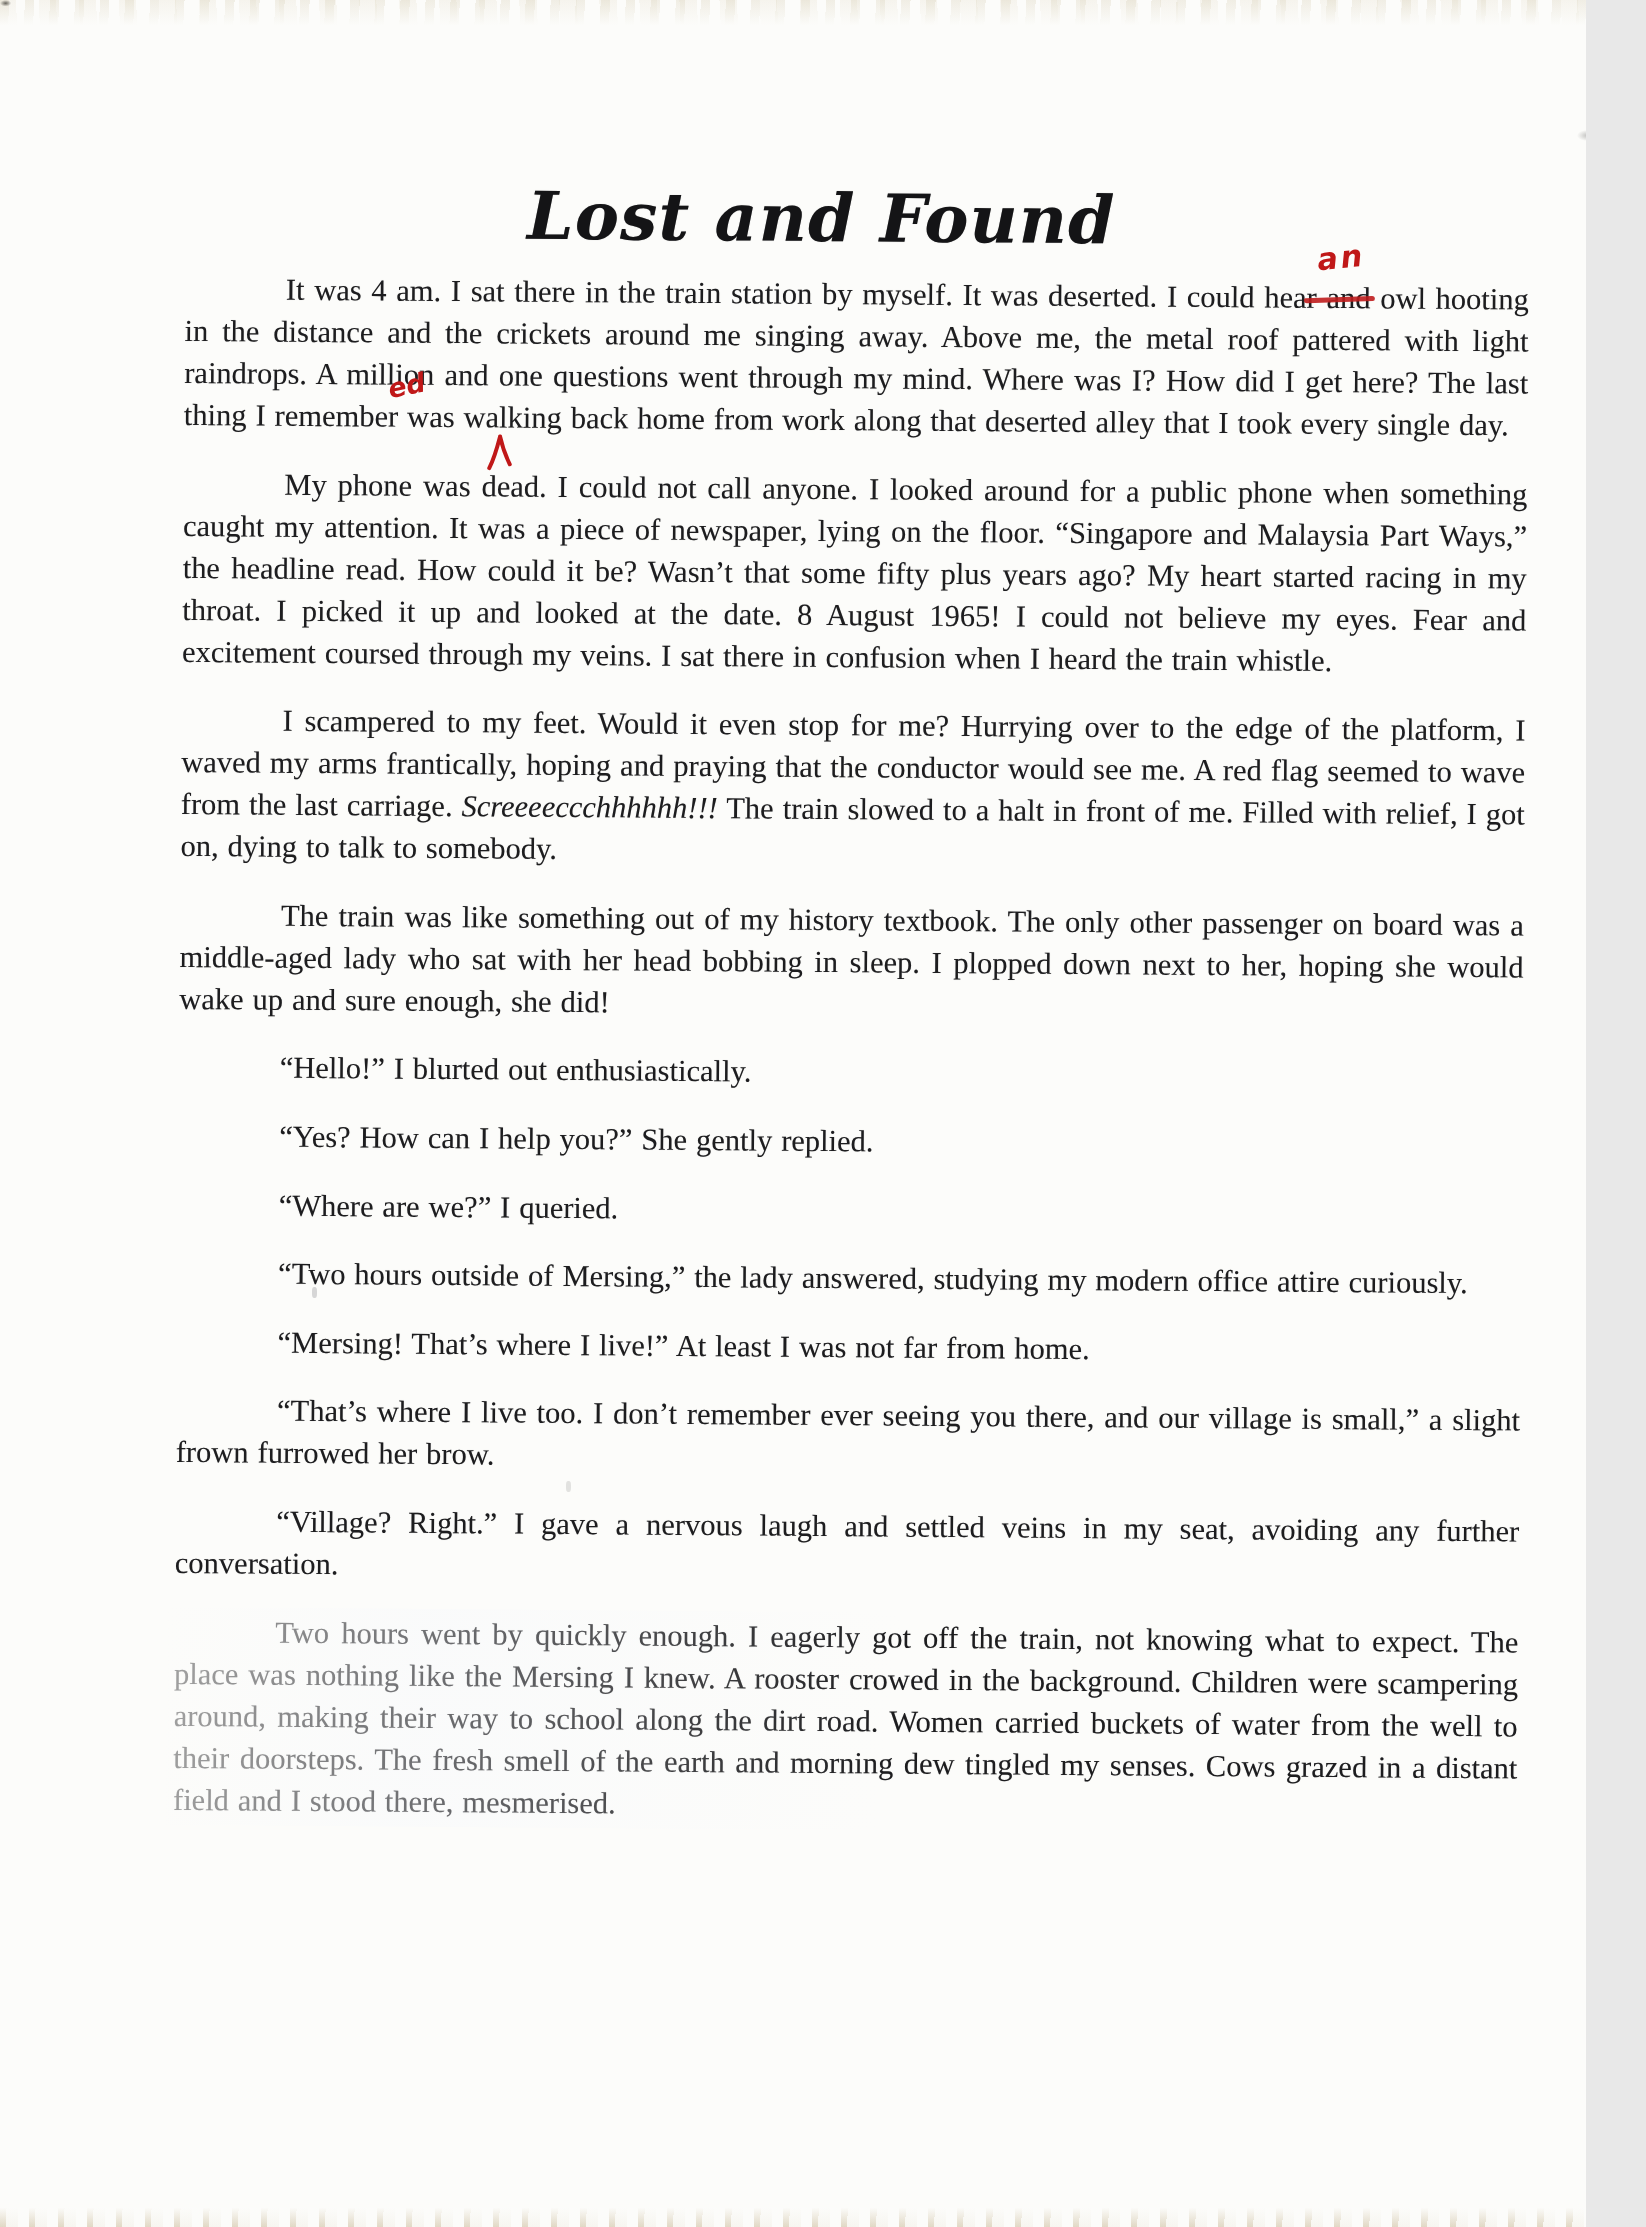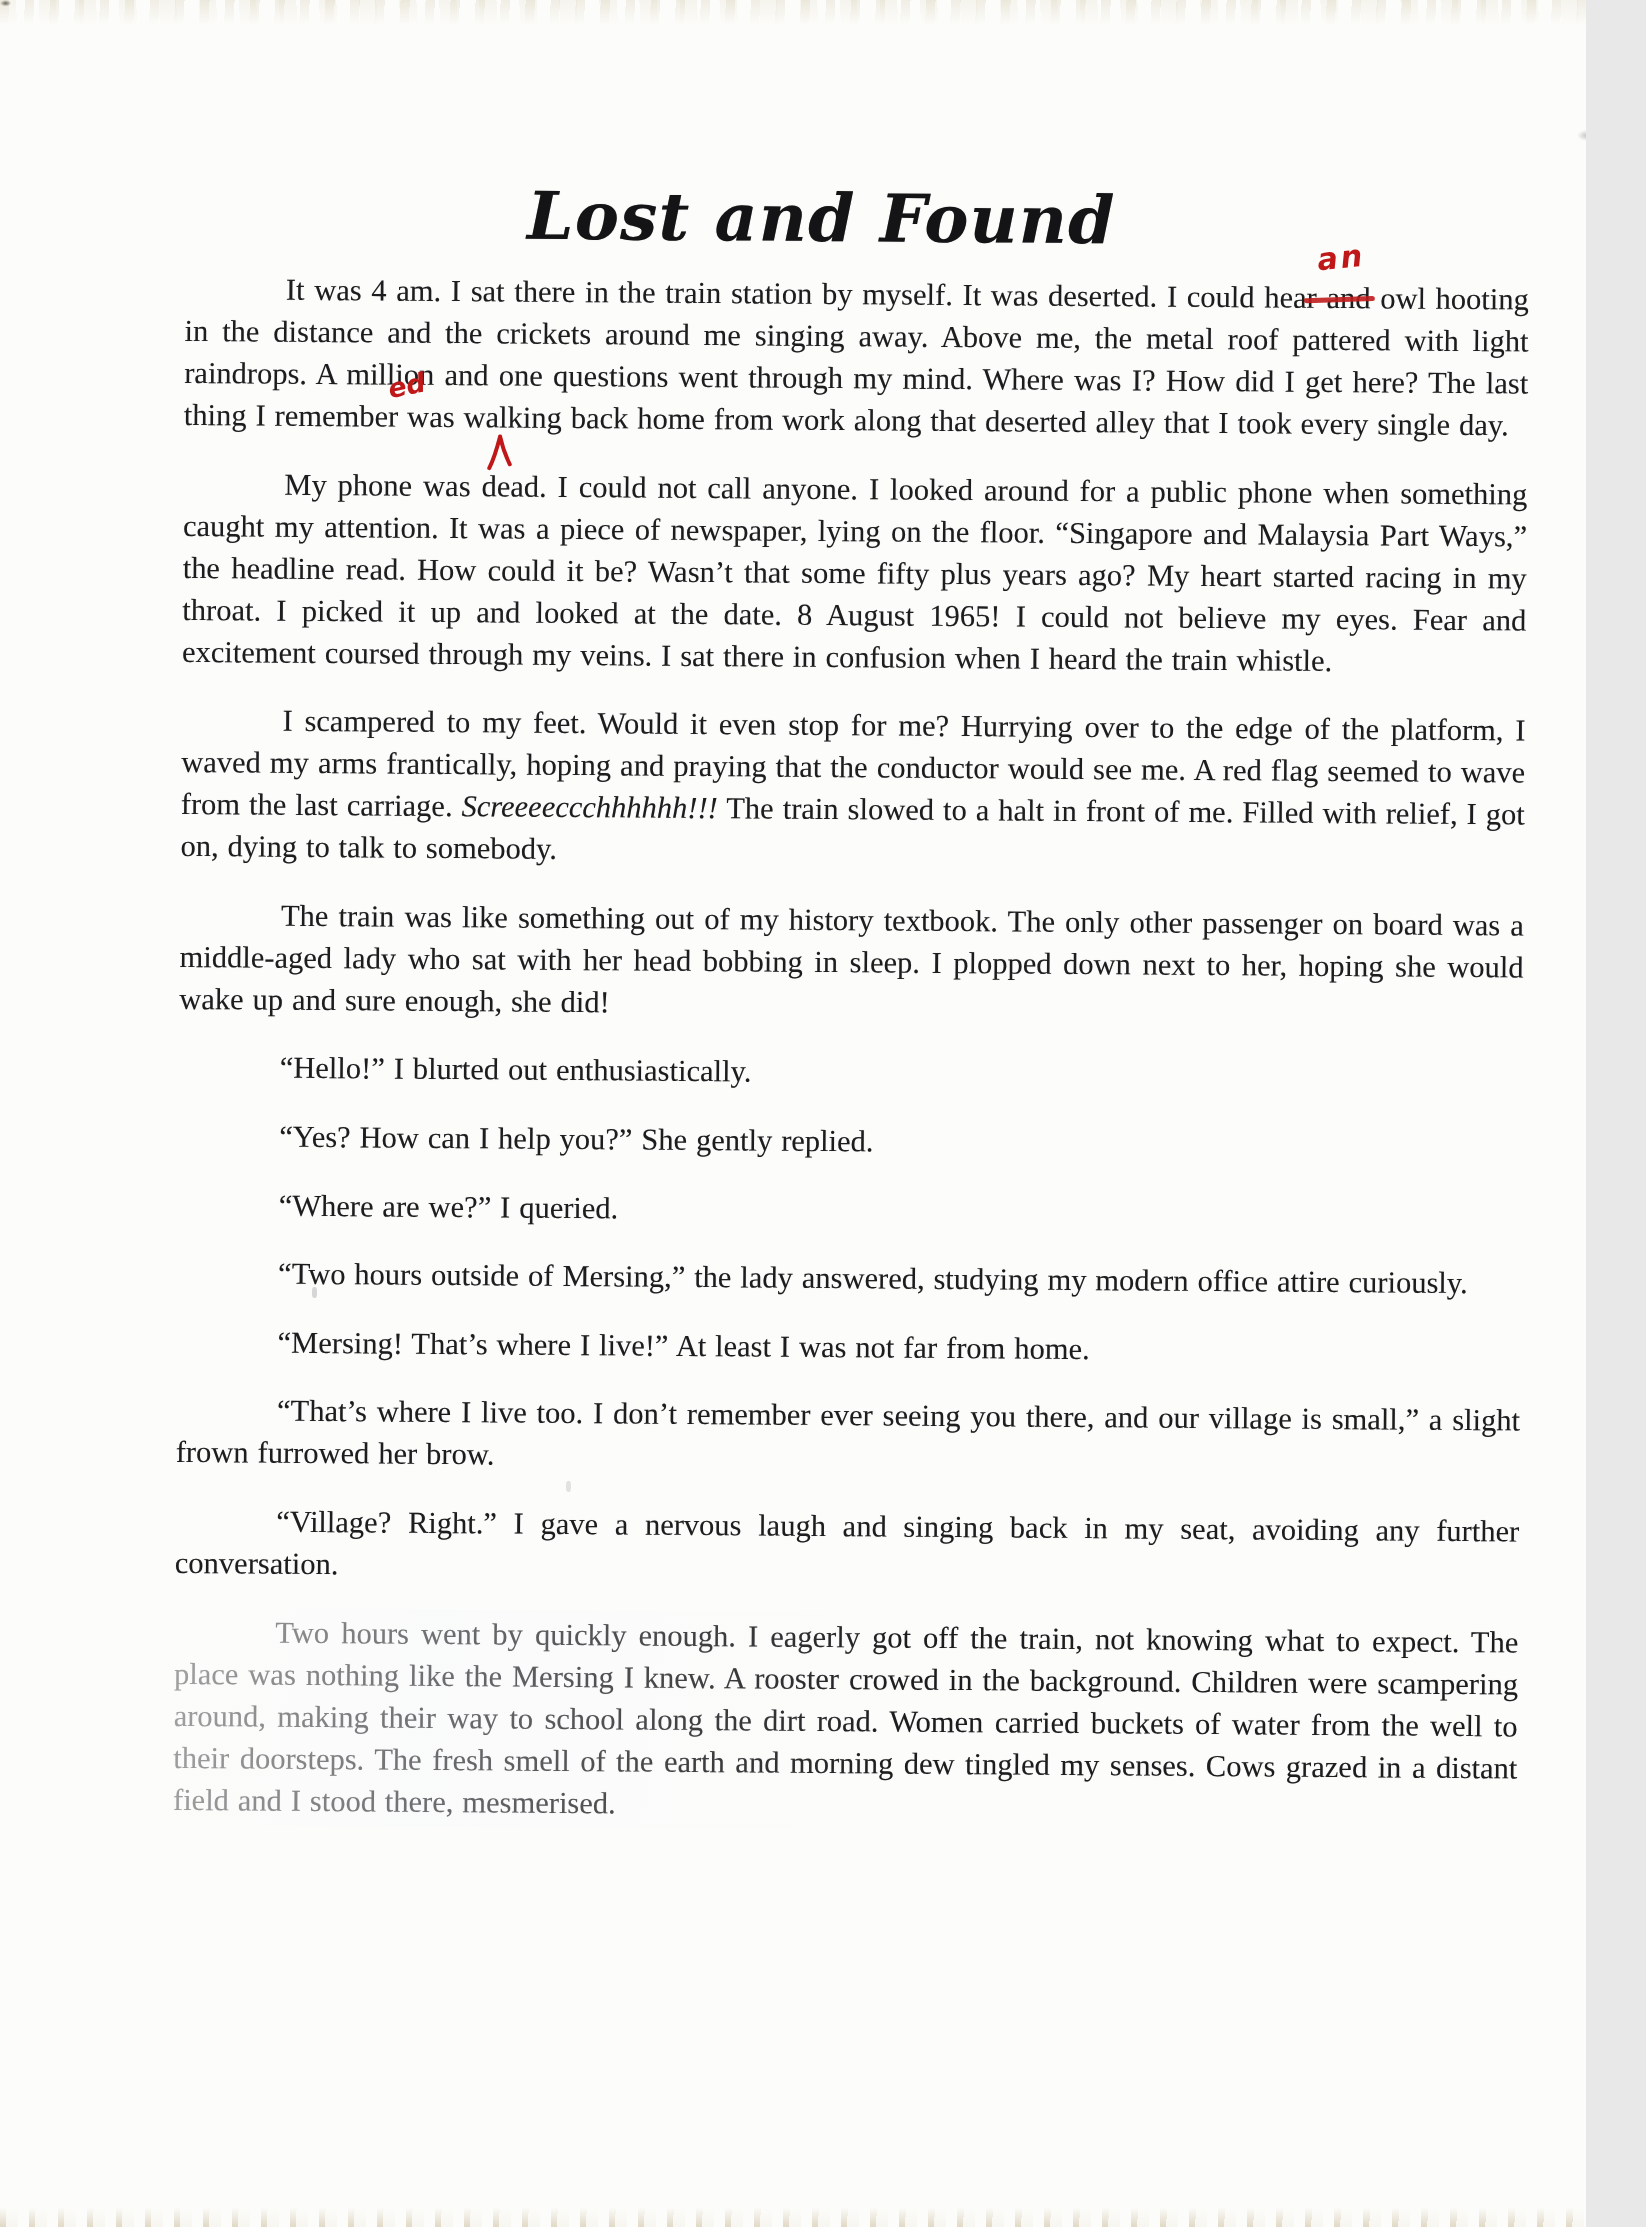--- a/index.html
+++ b/index.html
@@ -120,20 +120,20 @@
               </svg></span></span><span> was walking back home from work along that deserted alley that I took every single day.</span></p>
         <p class="para"><span>My phone was dead. I could not call anyone. I looked around for a public phone when something caught my attention. It was a piece of newspaper, lying on the floor. “Singapore and Malaysia Part Ways,” the headline read. How could it be? Wasn’t that some fifty plus years ago? My heart started racing in my throat. I picked it up and looked at the date. 8 August 1965! I could not believe my eyes. Fear and excitement coursed through my veins. I sat there in confusion when I heard the train whistle.</span></p>
         <p class="para"><span>I scampered to my feet. Would it even stop for me? Hurrying over to the edge of the platform, I waved my arms frantically, hoping and praying that the conductor would see me. A red flag seemed to wave from the last carriage. </span><span class="em">Screeeeccchhhhhh!!!</span><span> The train slowed to a halt in front of me. Filled with relief, I got on, dying to talk to somebody.</span></p>
         <p class="para"><span>The train was like something out of my history textbook. The only other passenger on board was a middle-aged lady who sat with her head bobbing in sleep. I plopped down next to her, hoping she would wake up and sure enough, she did!</span></p>
         <p class="para"><span>“Hello!” I blurted out enthusiastically.</span></p>
         <p class="para"><span>“Yes? How can I help you?” She gently replied.</span></p>
         <p class="para"><span>“Where are we?” I queried.</span></p>
         <p class="para"><span>“Two hours outside of Mersing,” the lady answered, studying my modern office attire curiously.</span></p>
         <p class="para"><span>“Mersing! That’s where I live!” At least I was not far from home.</span></p>
         <p class="para"><span>“That’s where I live too. I don’t remember ever seeing you there, and our village is small,” a slight frown furrowed her brow.</span></p>
-        <p class="para"><span>“Village? Right.” I gave a nervous laugh and singing back in my seat, avoiding any further conversation.</span></p>
+        <p class="para"><span>“Village? Right.” I gave a nervous laugh and settled veins in my seat, avoiding any further conversation.</span></p>
         <p class="para"><span>Two hours went by quickly enough. I eagerly got off the train, not knowing what to expect. The place was nothing like the Mersing I knew. A rooster crowed in the background. Children were scampering around, making their way to school along the dirt road. Women carried buckets of water from the well to their doorsteps. The fresh smell of the earth and morning dew tingled my senses. Cows grazed in a distant field and I stood there, mesmerised.</span><span class="fade-overlay"></span></p>
       </main>
   </div>
 
   <div class="bottom-streaks"></div>
 </div>
 
 
 </body></html>

